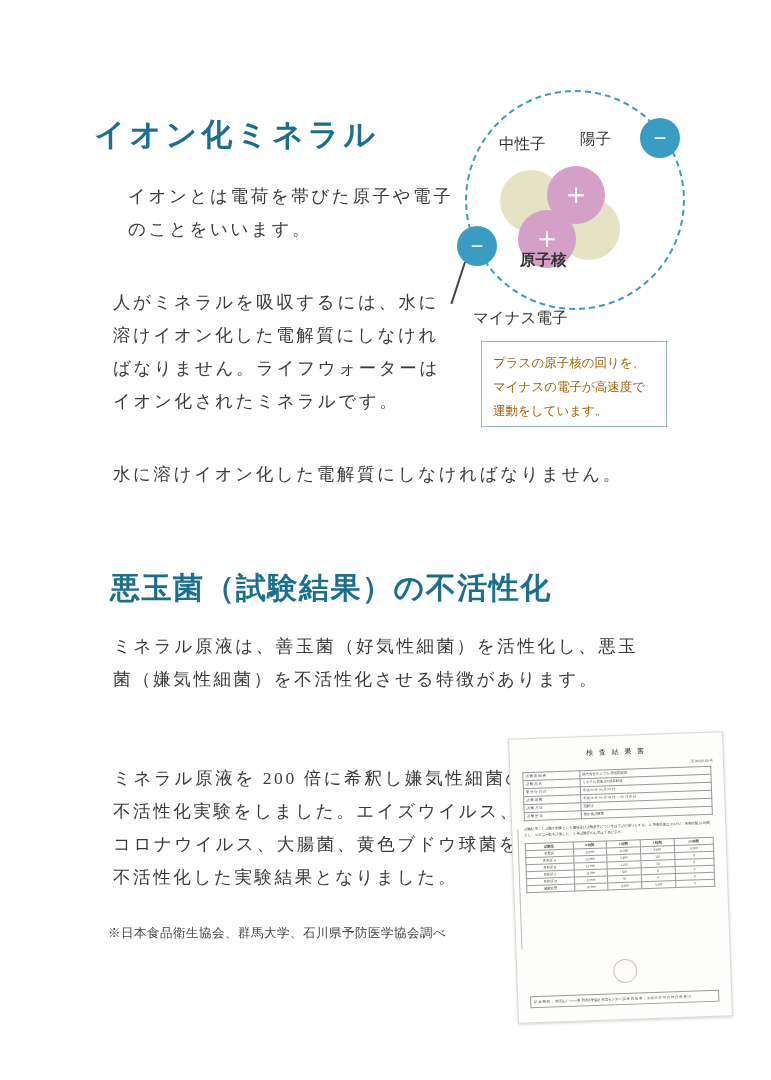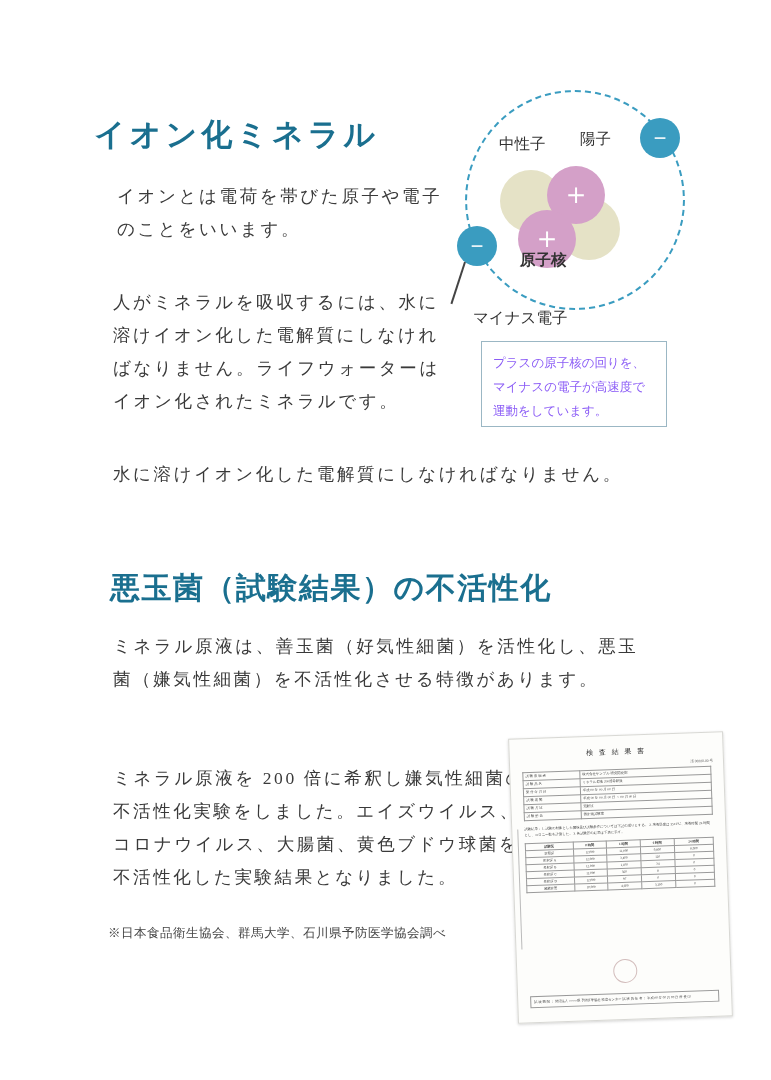--- a/index.html
+++ b/index.html
@@ -29,21 +29,21 @@
   }
 
   .para {
     position: absolute;
     font-size: 17.5px;
     line-height: 33px;
     letter-spacing: 2.6px;
     color: #3a3a3a;
   }
 
-  #p1 { left: 117px; top: 180px; width: 330px; }
+  #p1 { left: 128px; top: 180px; width: 330px; }
   #p2 { left: 113px; top: 286px; width: 330px; }
   #p3 { left: 113px; top: 458px; width: 560px; }
 
   
   .atom-wrap {
     position: absolute;
     left: 440px;
     top: 70px;
     width: 300px;
     height: 290px;
@@ -134,21 +134,21 @@
     left: 481px;
     top: 341px;
     width: 186px;
     height: 86px;
     border: 1px solid #9bb7c4;
     background: #ffffff;
     box-sizing: border-box;
     padding: 9px 10px 0 11px;
     font-size: 12.5px;
     line-height: 24px;
-    color: #8b5cf6;
+    color: #a16207;
     font-family: "Liberation Sans", "DejaVu Sans", sans-serif;
   }
 
   
   .section2-title {
     position: absolute;
     left: 110px;
     top: 568px;
     font-size: 30px;
     letter-spacing: 1.5px;

